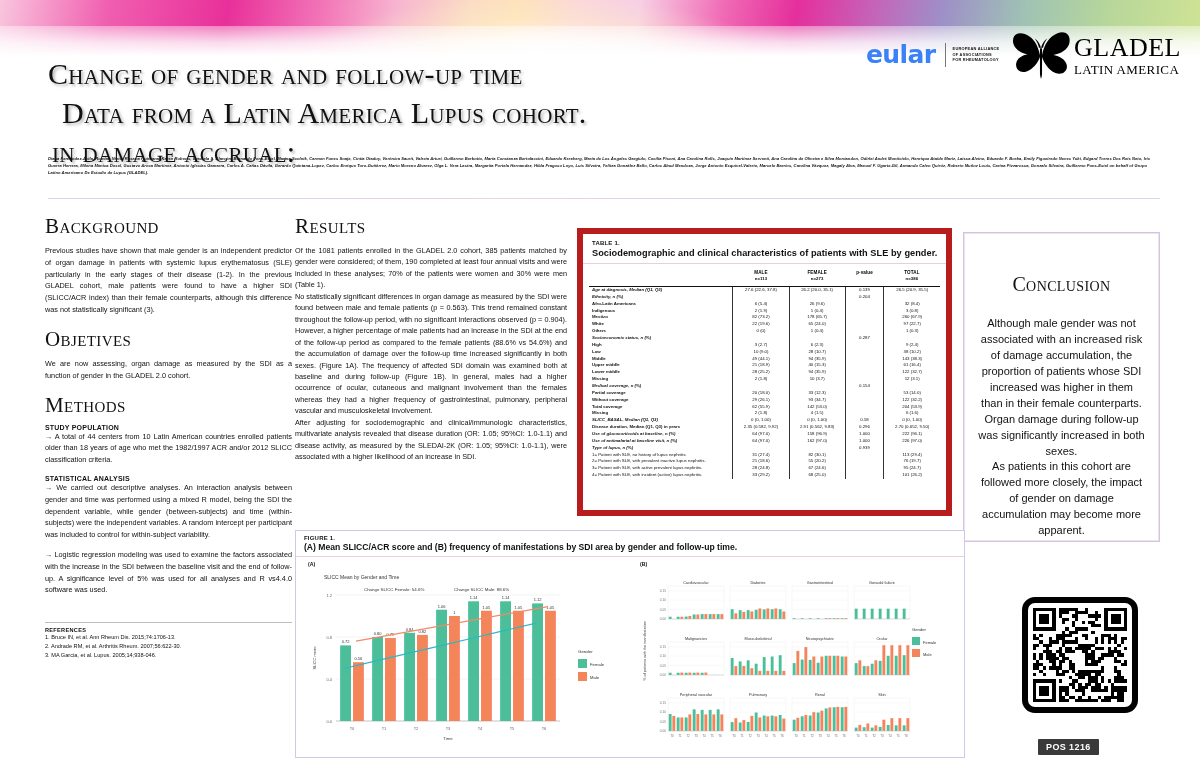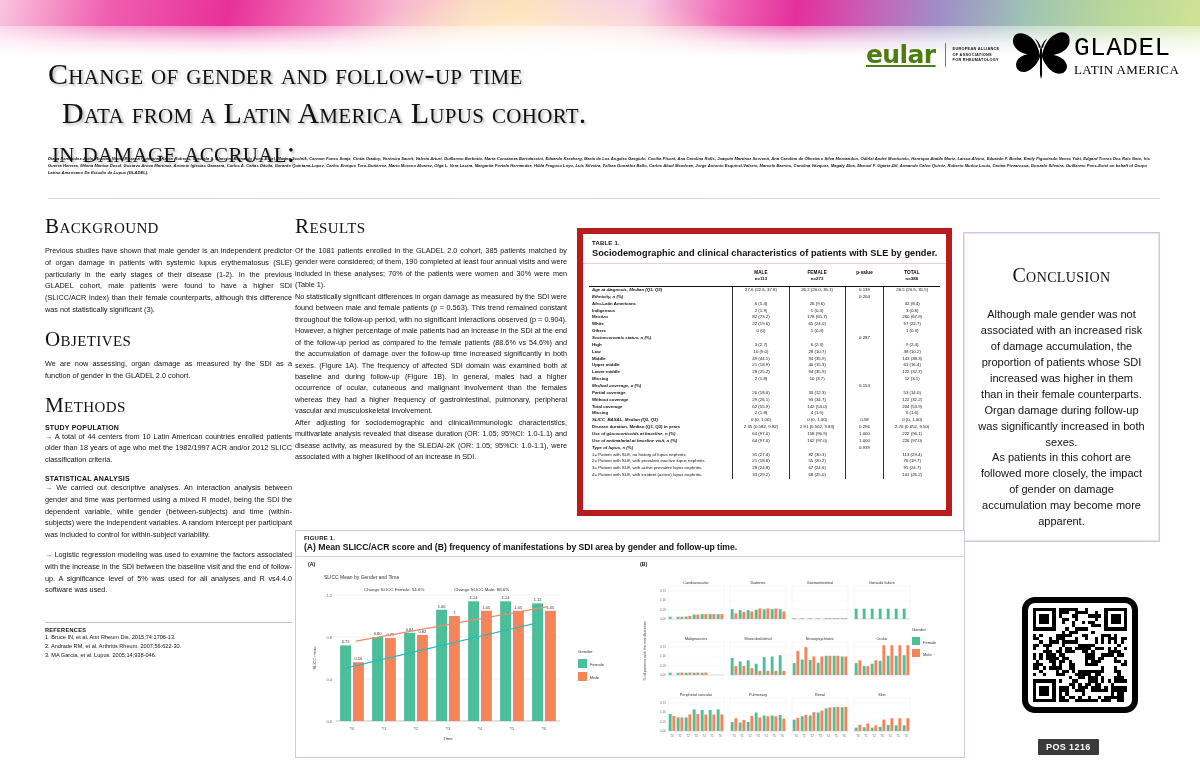--- a/index.html
+++ b/index.html
@@ -27,29 +27,29 @@
   .authors{position:absolute;left:48px;top:155px;width:1110px;
     font-size:4.1px;line-height:1.72;color:#111;font-style:italic;font-weight:bold;
     letter-spacing:.05px;}
 
   .hdr-rule{position:absolute;left:48px;top:198px;width:1112px;height:1px;
     background:linear-gradient(90deg,#d6d2ea,#e9d3e4 40%,#dcd5ec 70%,#d8d6ee);}
 
   
   .eular{position:absolute;left:866px;top:42px;display:flex;align-items:center;}
   .eular .word{font-family:"DejaVu Sans",sans-serif;font-size:25px;font-weight:600;
-    color:#4d7c0f;letter-spacing:-0.6px;line-height:1;text-decoration:underline;}
+    color:#3b82f6;letter-spacing:-0.6px;line-height:1;}
   .eular .bar{width:1px;height:24px;background:#777;margin:0 7px 0 9px;}
   .eular .sub{font-size:3.9px;line-height:1.42;font-weight:bold;letter-spacing:.25px;color:#111;}
 
   
   .gladel{position:absolute;left:1010px;top:30px;display:flex;align-items:center;}
   .gladel .bfly{width:62px;height:52px;}
   .gladel .gtext{margin-left:2px;}
-  .gladel .gmain{font-family:Liberation Mono, monospace;font-size:26px;letter-spacing:.5px;color:#000;line-height:1;}
+  .gladel .gmain{font-family:Liberation Serif, serif;font-size:26px;letter-spacing:.5px;color:#000;line-height:1;}
   .gladel .gsub{font-family:"Liberation Serif",serif;font-size:13px;letter-spacing:.4px;color:#000;line-height:1.2;margin-top:1px;}
 
   
   .h-sec{font-family:"Liberation Serif",serif;font-variant:small-caps;
     font-size:21px;color:#111;letter-spacing:.4px;font-weight:400;margin:0 0 6px 0;}
 
   
   .colL{position:absolute;left:45px;top:214px;width:247px;}
   .body-txt{font-size:7.3px;line-height:1.62;color:#111;text-align:justify;}
   .sub-h{font-size:7px;font-weight:bold;color:#111;letter-spacing:.2px;margin-top:9px;}
@@ -81,21 +81,21 @@
   .sdt .grp{font-weight:bold;font-style:italic;}
   .sdt .grpb{font-weight:bold;}
   .sdt .ind{padding-left:9px;font-weight:bold;}
   .sdt .ind2{padding-left:7px;}
   .sdt td.sepL{border-left:1px solid #333;}
 
   
   .concl{position:absolute;left:963px;top:232px;width:197px;height:310px;
     border:1px solid #cdc6e6;box-sizing:border-box;background:#fff;
     box-shadow:0 0 0 1px #f3dfe9 inset;}
-  .concl .h-sec{text-align:center;margin-top:31px;font-size:20px;}
+  .concl .h-sec{text-align:center;margin-top:40px;font-size:20px;}
   .concl .ctxt{font-size:11px;line-height:1.45;text-align:center;color:#111;
     padding:14px 14px 0 14px;}
 
   
   .figpanel{position:absolute;left:295px;top:530px;width:670px;height:228px;
     border:1px solid #cfc9e8;background:#fff;box-sizing:border-box;}
   .figcap{padding:4px 7px 4px 8px;border-bottom:1px solid #f0cbdf;}
   .figcap .f1{font-size:6px;font-weight:bold;letter-spacing:.2px;color:#111;}
   .figcap .f2{font-size:8.6px;font-weight:bold;color:#111;margin-top:1px;}
   .panelA{position:absolute;left:6px;top:26px;width:330px;height:196px;}

